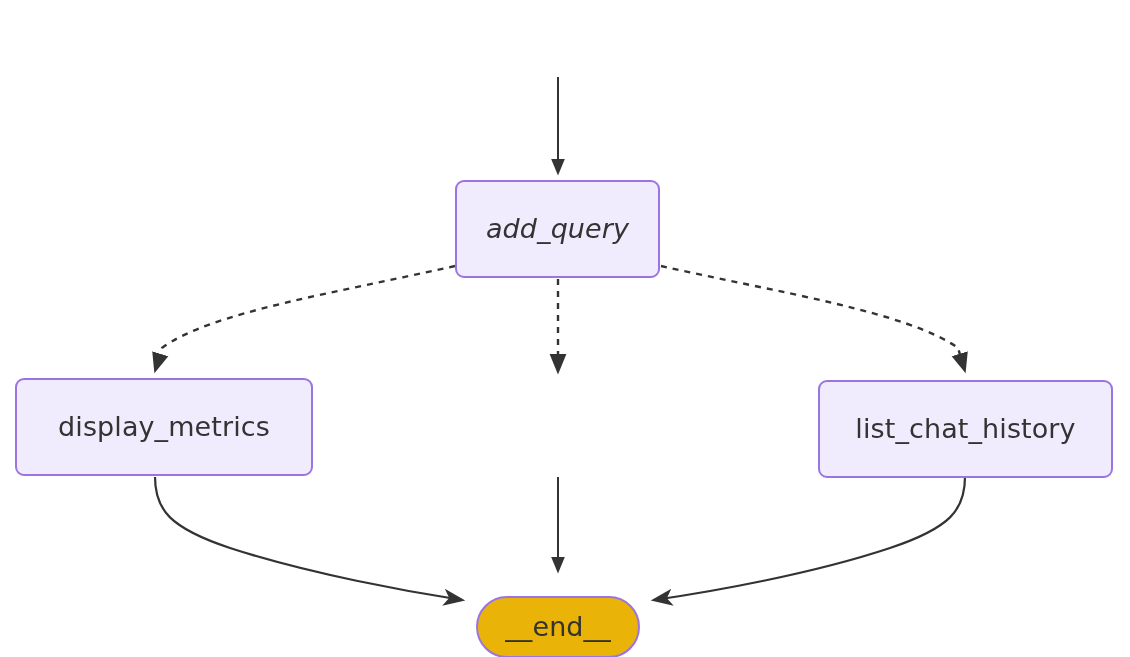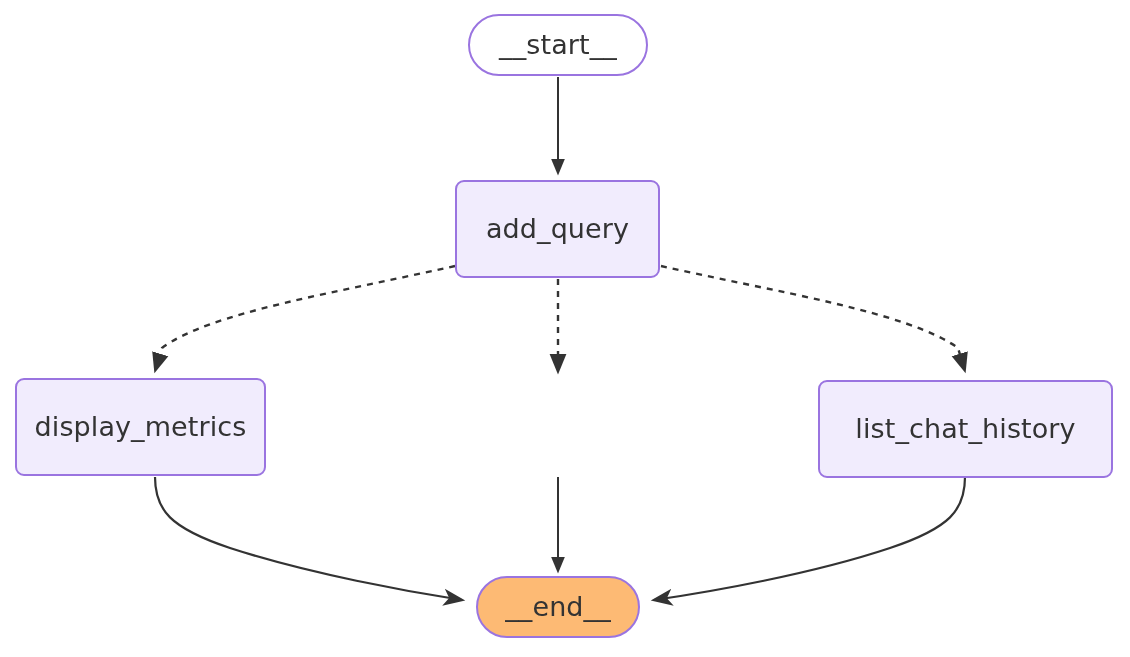--- a/index.html
+++ b/index.html
@@ -38,21 +38,22 @@
     z-index: 2;
   }
   .node-terminal {
     border: 2.1px solid #9a74e0;
     border-radius: 999px;
     background: #ffffff;
   }
   .node-terminal-filled {
     border: 2.1px solid #9a74e0;
     border-radius: 999px;
-    background: #fdba74;
+    background: #eab308;
+    margin-top: 20px;
   }
   .node-process {
     border: 2.1px solid #9a74e0;
     border-radius: 9px;
     background: #f1ecfd;
   }
   .node-label {
     pointer-events: none;
   }
 </style>
@@ -79,29 +80,26 @@
 
     <path d="M661,266 C776,292 908,312 958,348 L964,368" fill="none" stroke="#333333" stroke-width="2.4" stroke-dasharray="6 6" stroke-linecap="butt" marker-end="url(#arrow-tri)"></path>
 
     <path d="M155,477 C155,510 170,528 230,548 C310,574 410,592 462,600" fill="none" stroke="#333333" stroke-width="2.2" marker-end="url(#arrow-stealth)"></path>
 
     <path d="M558,477 L558,569" fill="none" stroke="#333333" stroke-width="2" marker-end="url(#arrow-tri)"></path>
 
     <path d="M965,477 C965,510 950,528 890,548 C812,574 710,592 654,600" fill="none" stroke="#333333" stroke-width="2.2" marker-end="url(#arrow-stealth)"></path>
   </svg>
 
-  <div class="node node-terminal" style="left:468px; top:14px; width:180px; height:62px;">
-    <span class="node-label">__start__</span>
-  </div>
 
-  <div class="node node-process" style="left:455px; top:180px; width:205px; height:98px;">
+  <div class="node node-process" style="left:455px; top:180px; width:205px; height:98px;font-style:italic;">
     <span class="node-label">add_query</span>
   </div>
 
-  <div class="node node-process" style="left:15px; top:378px; width:251px; height:98px;">
+  <div class="node node-process" style="left:15px; top:378px; width:298px; height:98px;">
     <span class="node-label">display_metrics</span>
   </div>
 
 
   <div class="node node-process" style="left:818px; top:380px; width:295px; height:98px;">
     <span class="node-label">list_chat_history</span>
   </div>
 
   <div class="node node-terminal-filled" style="left:476px; top:576px; width:164px; height:62px;">
     <span class="node-label">__end__</span>

